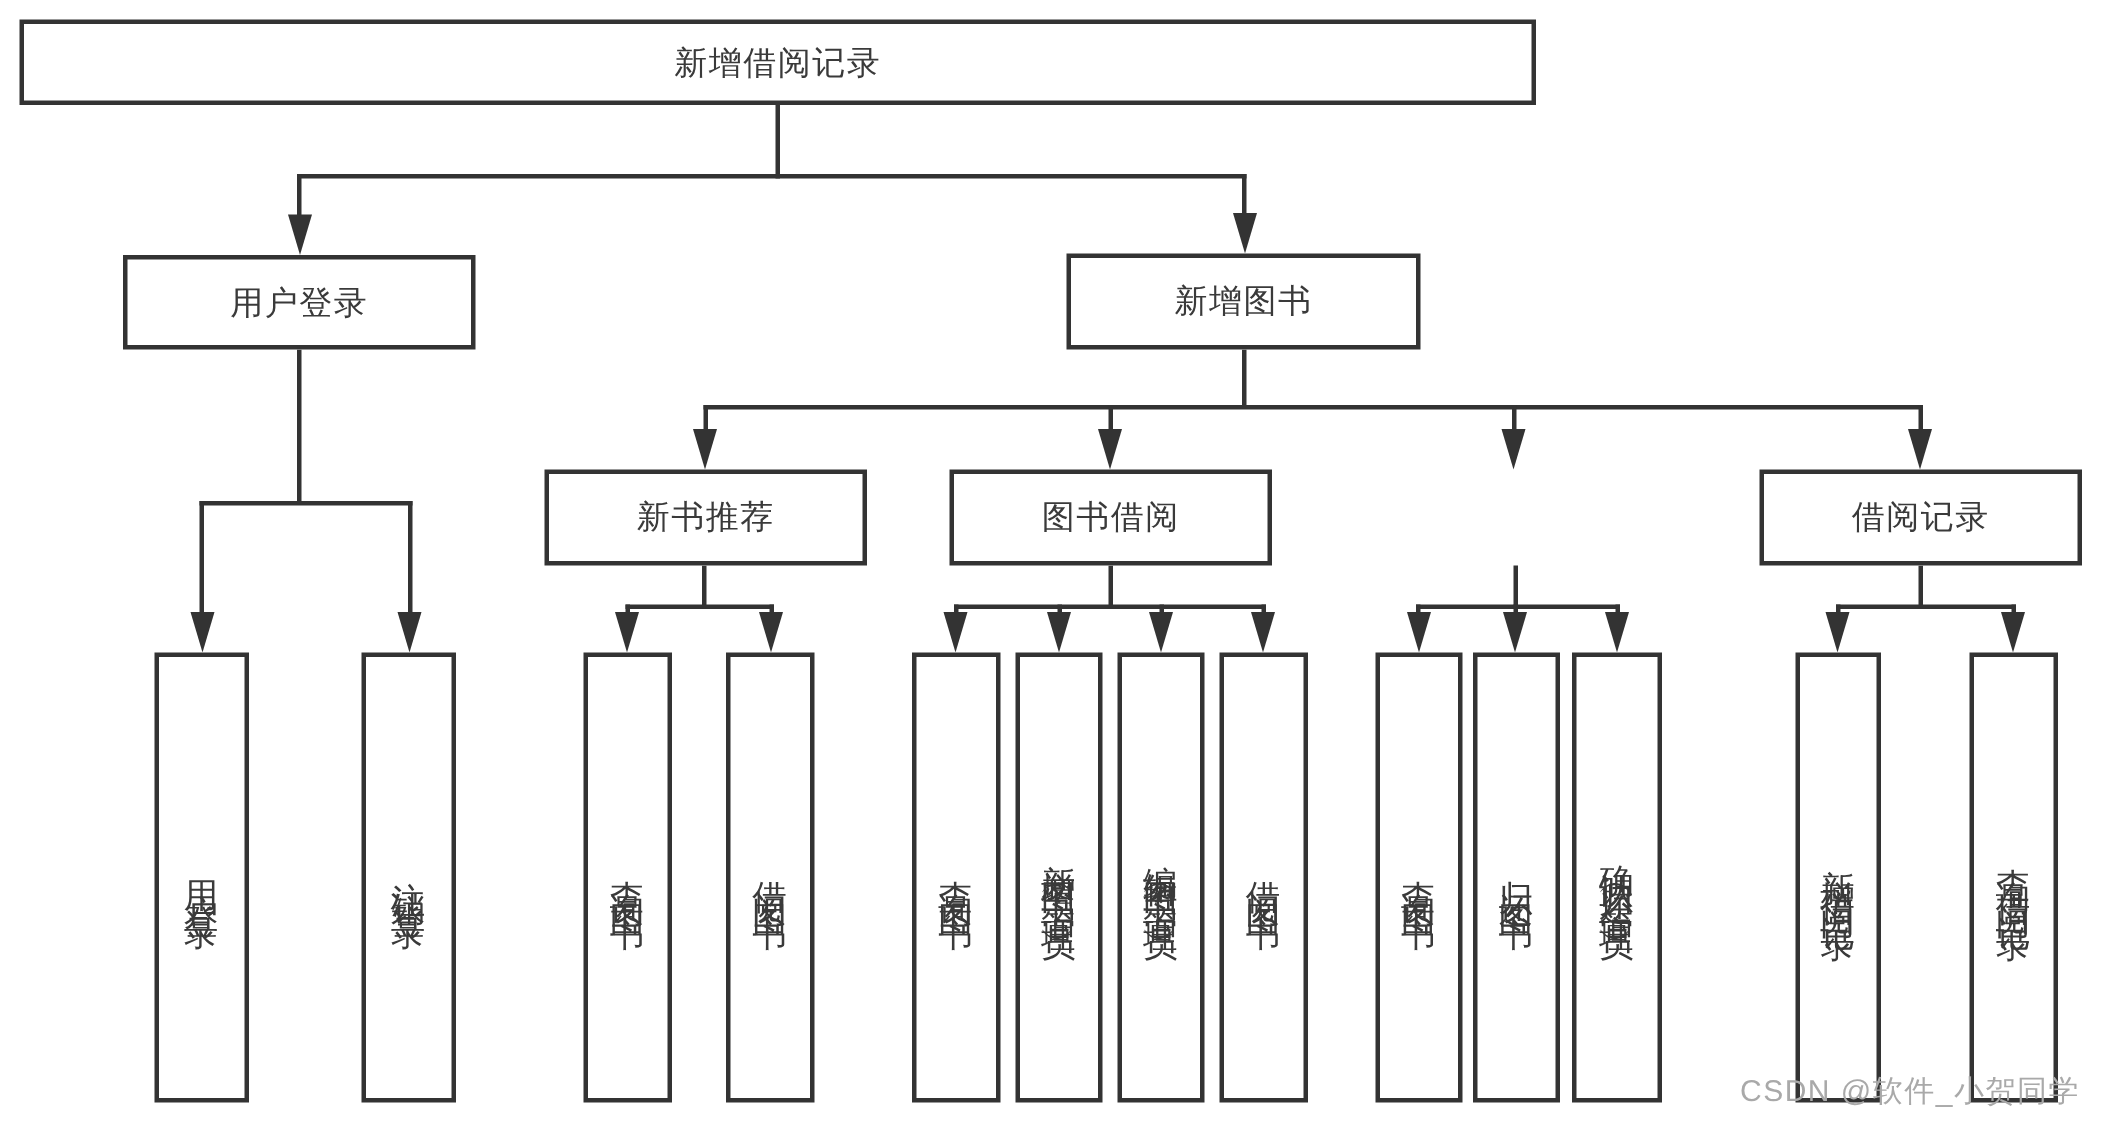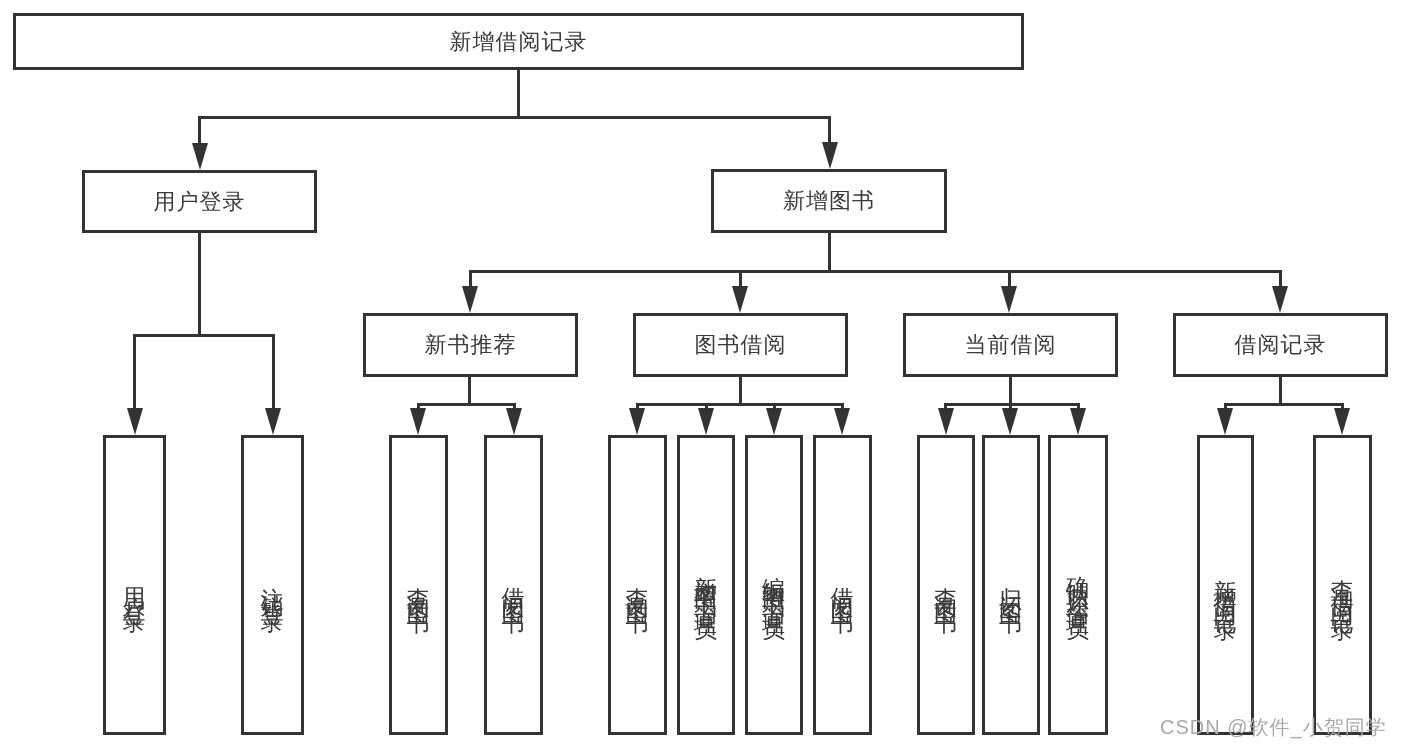--- a/index.html
+++ b/index.html
@@ -130,23 +130,20 @@
   </div>
 
   <div class="box hbox" style="left:633px;top:313px;width:215px;height:64px">
     <span>图书借阅</span>
   </div>
 
   <div class="box hbox" style="left:363px;top:313px;width:215px;height:64px">
     <span>新书推荐</span>
   </div>
 
-  <div class="box hbox" style="left:903px;top:313px;width:215px;height:64px">
-    <span>当前借阅</span>
-  </div>
 
   <div class="box hbox" style="left:1173px;top:313px;width:215px;height:64px">
     <span>借阅记录</span>
   </div>
 
   <div class="box vbox" style="left:103px;top:435px;width:63px;height:300px">
     <span>用户登录</span>
   </div>
   <div class="box vbox" style="left:241px;top:435px;width:63px;height:300px">
     <span>注销登录</span>

